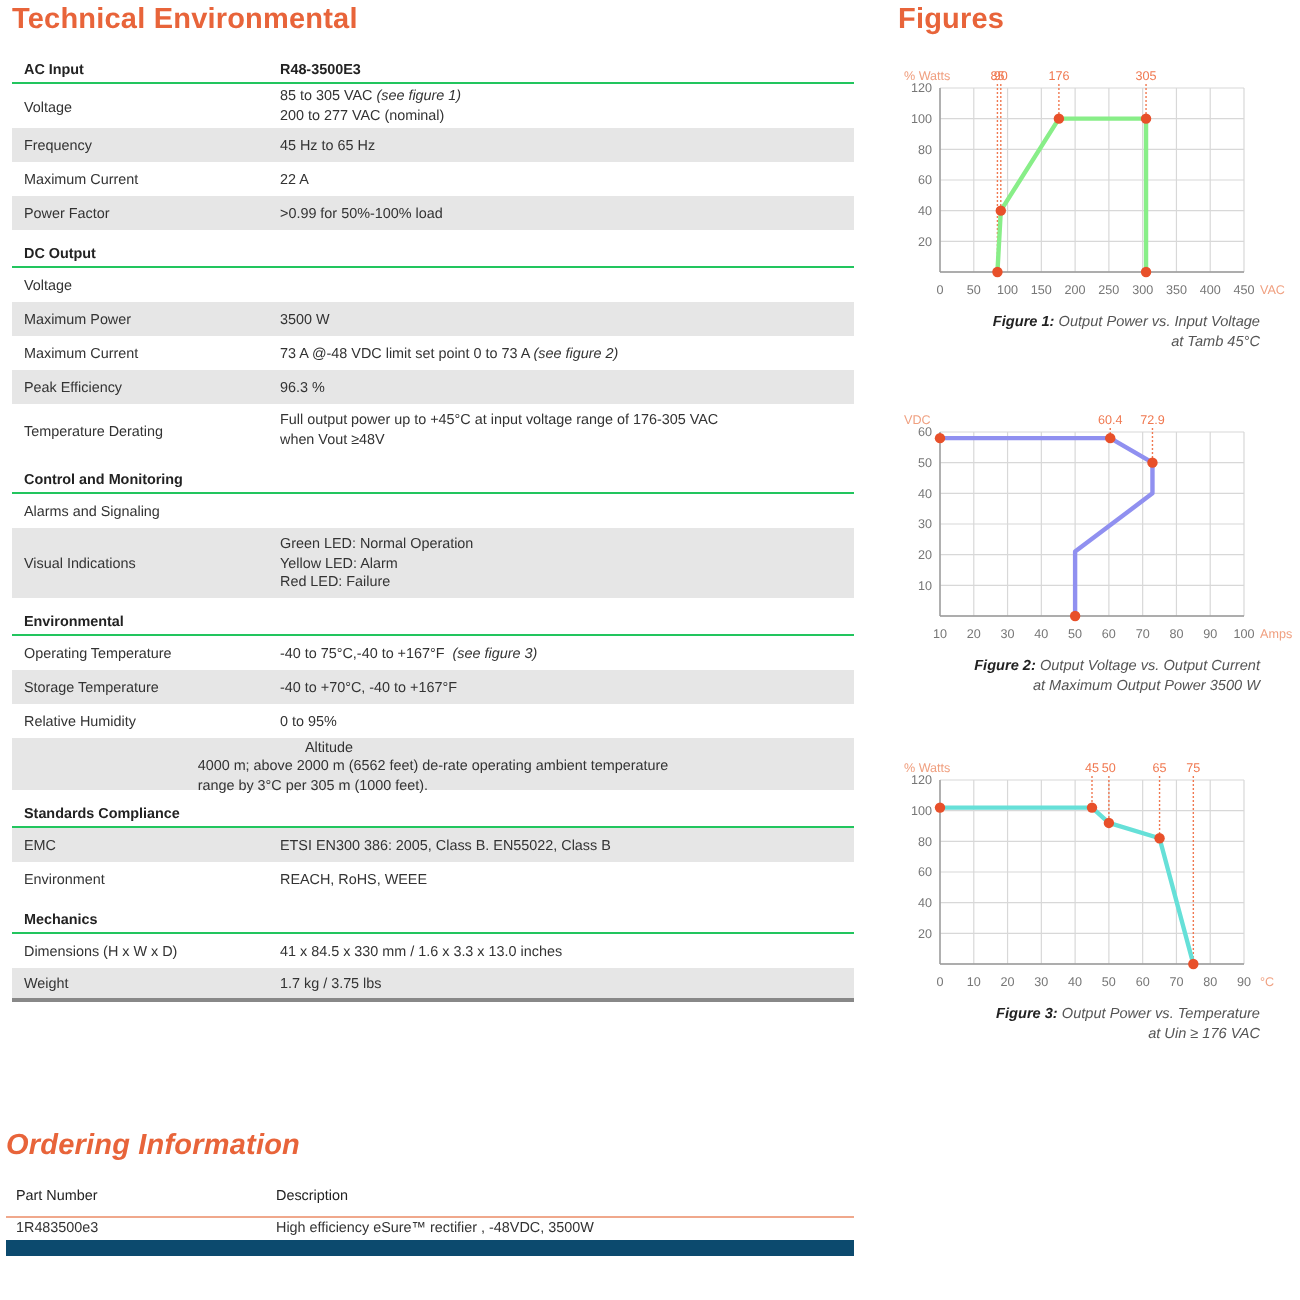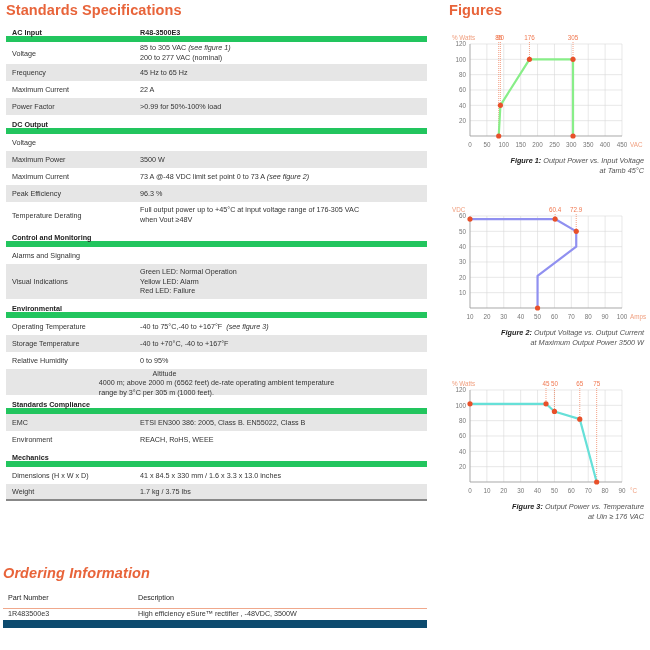--- a/index.html
+++ b/index.html
@@ -5,51 +5,51 @@
   * { box-sizing: border-box; margin: 0; padding: 0; }
   html, body { width: 650px; height: 650px; background: #ffffff; overflow: hidden; }
   body { font-family: "Liberation Sans", sans-serif; color: #333; position: relative; }
 
   .h1 { position: absolute; color: #e8643a; font-weight: bold; font-size: 14.5px; letter-spacing: 0.1px; }
   #spec-title { left: 6px; top: 2px; }
   #fig-title { left: 449px; top: 2px; }
   #order-title { left: 3px; top: 565px; font-style: italic; }
 
   .spec-table { position: absolute; left: 6px; top: 28px; width: 421px; font-size: 7.2px; }
-  .sec-head { display: flex; align-items: center; height: 14px; font-weight: bold; font-size: 7.2px; color: #222; border-bottom: 6px solid #22c55e; padding-left: 6px; margin-top: 5px; }
+  .sec-head { display: flex; align-items: center; height: 14px; font-weight: bold; font-size: 7.2px; color: #222; border-bottom: 1px solid #22c55e; padding-left: 6px; margin-top: 5px; }
   .sec-head.first { margin-top: 0; }
   .sec-head .col2 { position: absolute; left: 134px; }
   .row { display: flex; align-items: center; padding: 0 6px; }
   .row.alt { background: #e6e6e6; }
   .row .k { width: 128px; flex: none; color: #333; }
   .row .v { flex: 1; color: #333; line-height: 9.8px; }
   .row.single { height: 17px; }
   .row.double { height: 22px; }
   .row.triple { height: 31px; }
   .row.last { border-bottom: 2px solid #888; }
   .it { font-style: italic; }
 
   .order-table { position: absolute; left: 3px; top: 593px; width: 424px; font-size: 7.2px; }
   .order-table .hrow { display: flex; height: 16px; align-items: flex-start; font-weight: normal; color: #222; border-bottom: 1px solid #f0a88c; padding-left: 5px; }
   .order-table .drow { display: flex; height: 19px; align-items: flex-start; padding-left: 5px; border-bottom: 8px solid #0c4a6e; }
   .order-table .c1 { width: 130px; flex: none; }
 
   .figure { position: absolute; left: 446px; width: 204px; }
   .figure svg { display: block; }
-  .caption { text-align: right; font-size: 7.3px; color: #555; line-height: 10px; padding-right: 6px; }
+  .caption { text-align: right; font-size: 7.3px; color: #555; line-height: 10px; padding-right: 20px; }
   .caption b { font-style: italic; font-weight: bold; color: #222; }
   .caption i { font-style: italic; }
   .ax { font-family: "Liberation Sans", sans-serif; font-size: 6.3px; fill: #777; }
   .axu { font-family: "Liberation Sans", sans-serif; font-size: 6.3px; fill: #f0a080; }
   .mk { font-family: "Liberation Sans", sans-serif; font-size: 6.3px; fill: #f07850; }
 </style>
 </head>
 <body>
 
-<div id="spec-title" class="h1">Standards Specifications</div>
+<div id="spec-title" class="h1">Technical Environmental</div>
 <div id="fig-title" class="h1">Figures</div>
 
 <div class="spec-table">
 
   <div class="sec-head first" style="position:relative;">
     <span>AC Input</span>
     <span class="col2">R48-3500E3</span>
   </div>
   <div class="row double">
     <span class="k">Voltage</span>

